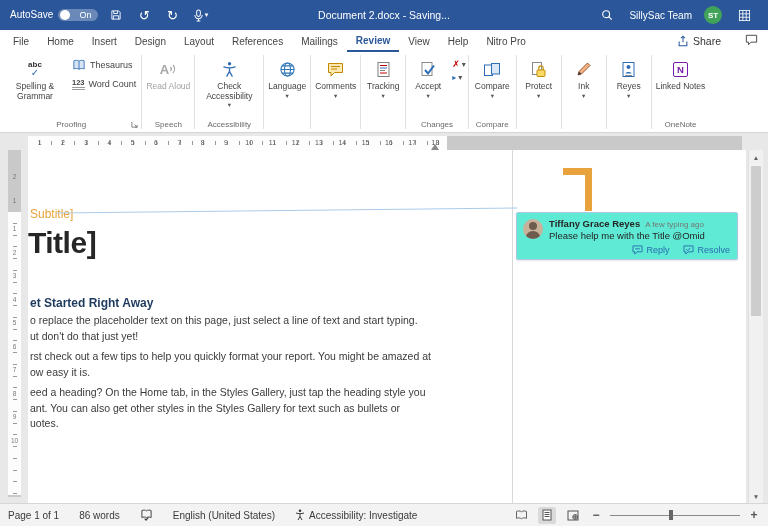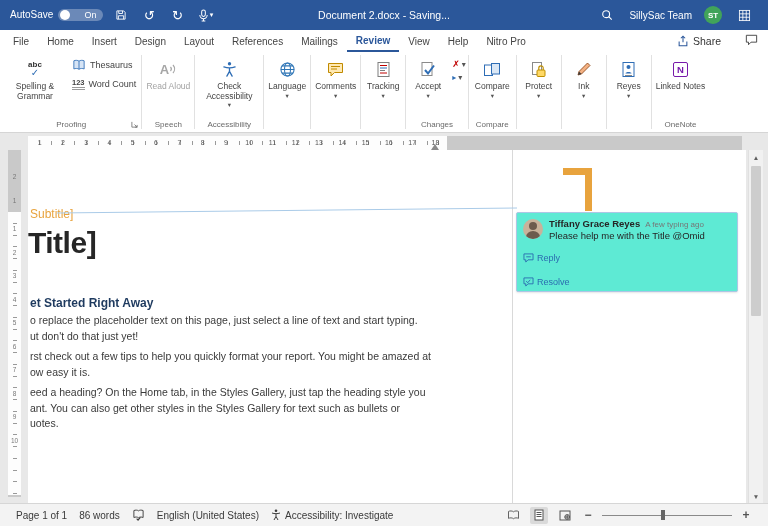--- a/index.html
+++ b/index.html
@@ -4,21 +4,21 @@
 <style>
   * { box-sizing: border-box; margin: 0; padding: 0; }
   html,body { background:#e8e8e8; }
   body { font-family:"Liberation Sans","DejaVu Sans",sans-serif; }
   .app { width:768px; height:526px; position:relative; overflow:hidden; background:#e8e8e8; }
 
   
   .titlebar { height:30px; background:#2b579a; display:flex; align-items:center; position:relative; color:#fff; }
   .tb-left { display:flex; align-items:center; gap:8px; padding-left:10px; z-index:2; }
   .autosave { display:flex; align-items:flex-start; gap:5px; font-size:10px; }
-  .pill { display:inline-flex; align-items:center; gap:14px; background:rgba(255,255,255,.3); border-radius:9px; padding:1px 7px 1px 2px; font-size:9px; }
+  .pill { display:inline-flex; align-items:center; gap:9px; background:rgba(255,255,255,.3); border-radius:9px; padding:1px 7px 1px 2px; font-size:9px; }
   .knob { width:10px; height:10px; border-radius:50%; background:#fff; }
   .tb-btn { width:20px; height:22px; display:inline-flex; align-items:center; justify-content:center; border-radius:2px; }
   .tb-glyph { font-size:13px; line-height:1; color:#fff; }
   .tb-dd { font-size:7px; margin-left:1px; }
   .tb-center { position:absolute; left:0; right:0; text-align:center; font-size:10.5px; pointer-events:none; }
   .tb-right { margin-left:auto; display:flex; align-items:center; gap:12px; padding-right:14px; z-index:2; }
   .tb-account { font-size:10px; }
   .tb-avatar { width:18px; height:18px; border-radius:50%; background:#41a35a; color:#fff; font-size:8px; font-weight:bold; display:flex; align-items:center; justify-content:center; }
 
   
@@ -82,30 +82,30 @@
   .anchor-line { position:absolute; left:55px; top:70px; z-index:2; }
 
   .comment-card { position:absolute; left:516px; top:79px; width:222px; background:#5eead4; border:1px solid #adc6e5; border-radius:2px; box-shadow:0 1px 2px rgba(0,0,0,.10); padding:5px 7px 4px 6px; z-index:3; }
   .c-avatar { position:absolute; left:6px; top:6px; width:20px; height:20px; border-radius:50%; background:#c9b29b; overflow:hidden; }
   .c-avatar::before { content:""; position:absolute; left:6px; top:3px; width:8px; height:8px; border-radius:50%; background:#6d5b4e; }
   .c-avatar::after { content:""; position:absolute; left:3px; top:12px; width:14px; height:12px; border-radius:50%; background:#6d5b4e; }
   .c-head { margin-left:26px; display:flex; align-items:baseline; gap:5px; white-space:nowrap; }
   .c-author { font-size:9.5px; font-weight:bold; color:#252525; }
   .c-time { font-size:8px; color:#767676; }
   .c-text { margin-left:26px; font-size:9.5px; color:#252525; margin-top:1px; white-space:nowrap; }
-  .c-actions { display:flex; justify-content:flex-end; gap:14px; margin-top:12px;flex-direction:column; }
+  .c-actions { display:flex; justify-content:flex-end; gap:14px; margin-top:4px; }
   .c-action { display:flex; align-items:center; gap:3px; font-size:9px; color:#2b6cb0; }
 
   .v-scrollbar { position:absolute; left:748px; top:17px; bottom:0; width:15px; background:#f1f1f1; border-left:1px solid #e0e0e0; }
   .sb-arrow { height:14px; display:flex; align-items:center; justify-content:center; font-size:6.5px; color:#606060; }
   .sb-thumb { position:absolute; left:2px; top:16px; width:10px; height:150px; background:#cdcdcd; border-radius:1px; }
   .sb-arrow.down { position:absolute; bottom:0; left:0; right:0; }
 
   
-  .statusbar { height:23px; background:#f3f3f3; border-top:1px solid #d6d6d6; display:flex; align-items:center; font-size:10px; color:#3a3a3a; padding:0 16px; gap:12px; }
+  .statusbar { height:23px; background:#f3f3f3; border-top:1px solid #d6d6d6; display:flex; align-items:center; font-size:10px; color:#3a3a3a; padding:0 8px; gap:20px; }
   .st-item { display:flex; align-items:center; gap:4px; white-space:nowrap; }
   .st-right { margin-left:auto; display:flex; align-items:center; gap:8px; }
   .sb-view { width:18px; height:17px; display:flex; align-items:center; justify-content:center; border-radius:2px; }
   .sb-view.active { background:#dadada; }
   .zoom-glyph { font-size:12px; color:#555; font-weight:bold; width:12px; text-align:center; }
   .zoom-slider { position:relative; width:130px; height:14px; }
   .zoom-track { position:absolute; left:0; right:0; top:6.5px; height:1.5px; background:#8a8a8a; }
   .zoom-thumb { position:absolute; left:45%; top:2px; width:4px; height:10px; background:#666; }
 </style>
 </head>

